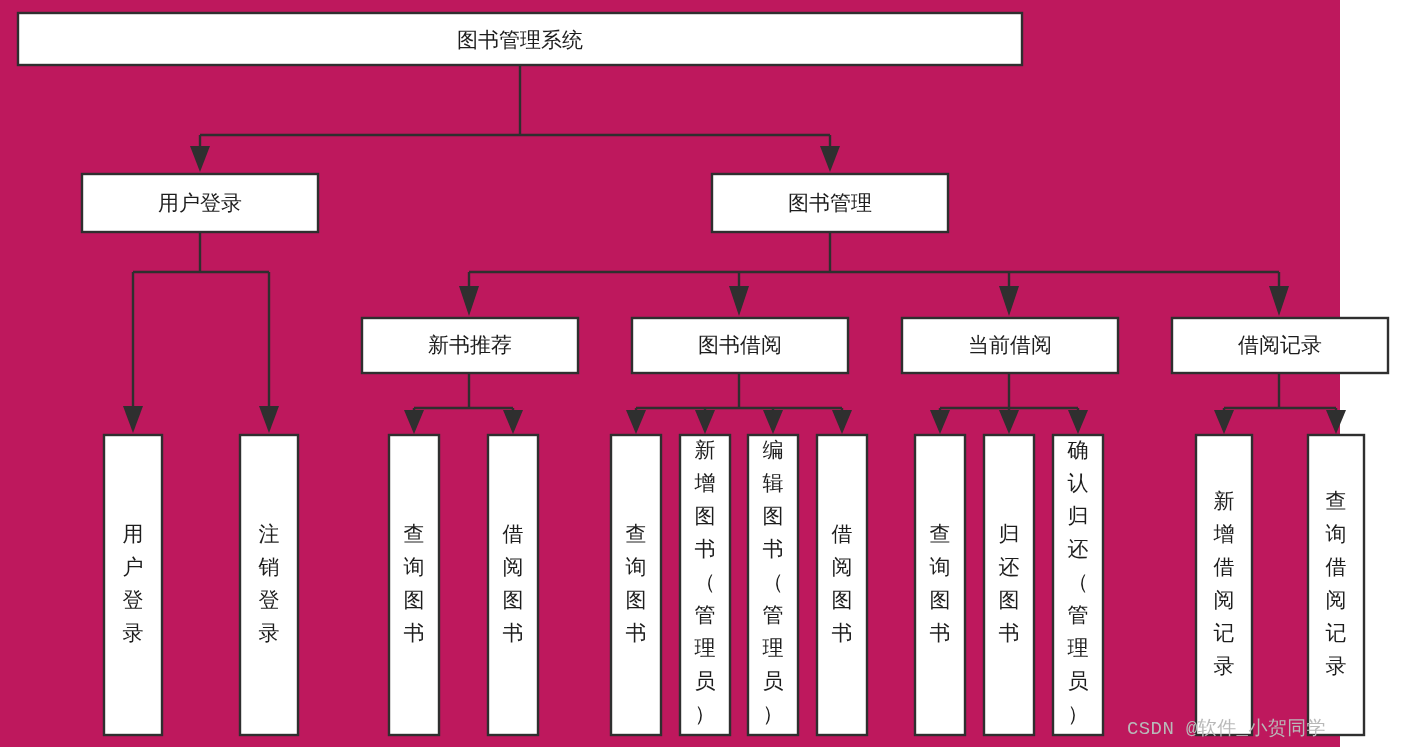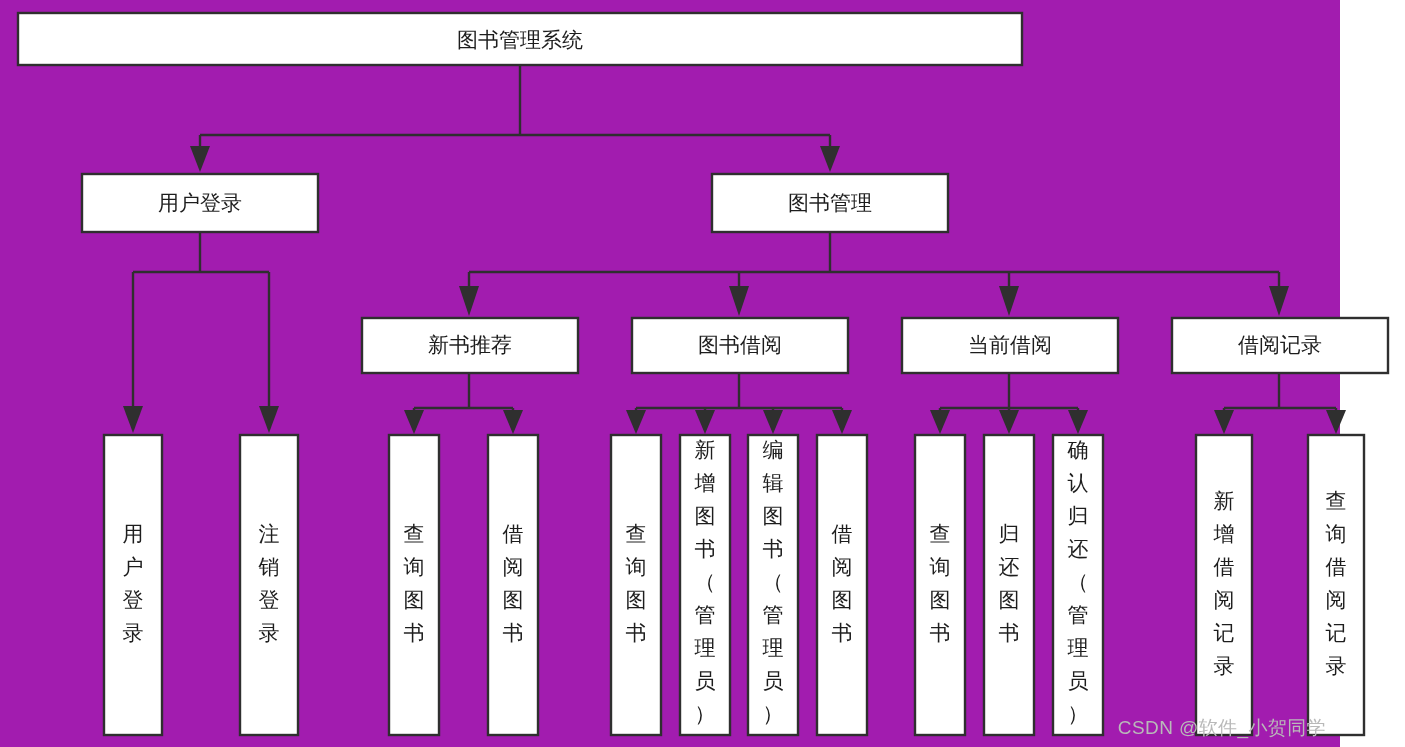--- a/index.html
+++ b/index.html
@@ -10,21 +10,21 @@
   body {
     width: 1405px;
     height: 747px;
     font-family: "Liberation Sans", "DejaVu Sans", sans-serif;
     overflow: hidden;
   }
   #diagram-root {
     position: relative;
     width: 1340px;
     height: 747px;
-    background: #a21caf;
+    background: #be185d;
   }
   svg#flow {
     position: absolute;
     left: 0;
     top: 0;
     width: 1405px;
     height: 747px;
     display: block;
   }
   .box-rect {
@@ -52,21 +52,21 @@
   .node-label-v {
     font-family: "Liberation Sans", "DejaVu Sans", sans-serif;
     font-size: 21px;
     fill: #1d1d1d;
     text-anchor: middle;
   }
   .watermark {
     position: absolute;
     right: 14px;
     bottom: 6px;
-    font-family: Liberation Sans, sans-serif;
+    font-family: Liberation Mono, monospace;
     font-size: 19px;
     color: #b9b9b9;
     letter-spacing: 0.4px;
     white-space: nowrap;
     user-select: none;
     margin-top: 28px;
   }
 </style>
 </head>
 <body>

